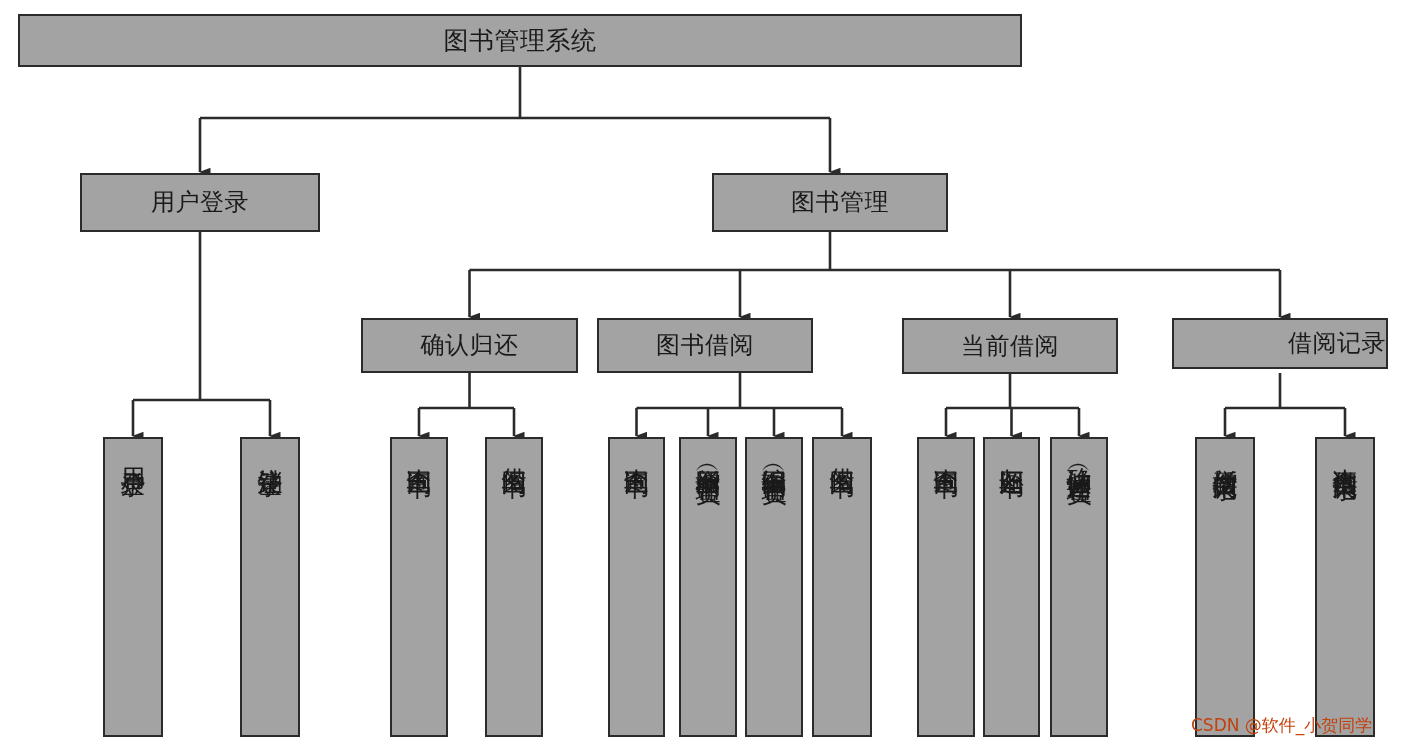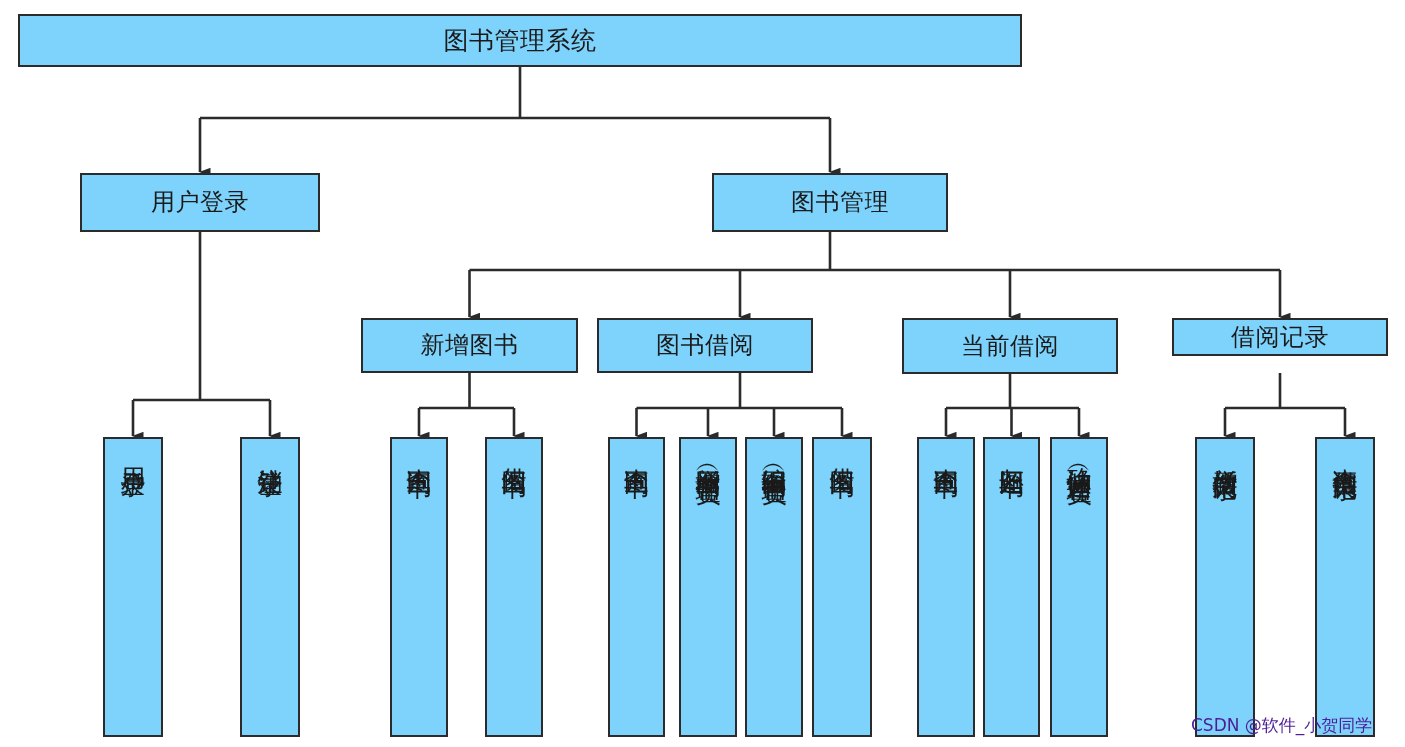--- a/index.html
+++ b/index.html
@@ -24,21 +24,21 @@
     position: absolute;
     left: 0;
     top: 0;
     width: 1405px;
     height: 747px;
     pointer-events: none;
   }
   .node {
     position: absolute;
     box-sizing: border-box;
-    background: #7dd3fc;
+    background: #a3a3a3;
     border: 2.5px solid #2b2b2b;
     display: flex;
     align-items: center;
     justify-content: center;
     overflow: hidden;
   }
   .node-label {
     color: #1a1a1a;
     text-align: center;
     line-height: 1.12;
@@ -59,21 +59,21 @@
     line-height: 1.0;
     letter-spacing: 2px;
     white-space: pre-wrap;
     max-height: 282px;
   }
   #watermark {
     position: absolute;
     left: 1191px;
     top: 714px;
     font-size: 17px;
-    color: #4c1d95;
+    color: #c2410c;
     white-space: nowrap;
     font-family: "DejaVu Sans", "Liberation Sans", sans-serif;
   }
 </style>
 </head>
 <body>
 
 <div id="diagram-root">
 
   <svg class="connectors" id="connector-layer" viewBox="0 0 1405 747" xmlns="http://www.w3.org/2000/svg">
@@ -123,29 +123,29 @@
       <div class="node root" style="left: 18px; top: 14px; width: 1004px; height: 53px;">
         <span class="node-label">图书管理系统</span>
       </div>
       <div class="node lvl1" style="left: 80px; top: 173px; width: 240px; height: 59px;">
         <span class="node-label">用户登录</span>
       </div>
       <div class="node lvl1" style="left: 712px; top: 173px; width: 236px; height: 59px; padding-left: 20px;">
         <span class="node-label">图书管理</span>
       </div>
       <div class="node lvl2" style="left: 361px; top: 318px; width: 217px; height: 55px;">
-        <span class="node-label">新增图书</span>
+        <span class="node-label">确认归还</span>
       </div>
       <div class="node lvl2" style="left: 597px; top: 318px; width: 216px; height: 55px;">
         <span class="node-label">图书借阅</span>
       </div>
       <div class="node lvl2" style="left: 902px; top: 318px; width: 216px; height: 56px;">
         <span class="node-label">当前借阅</span>
       </div>
-      <div class="node lvl2" style="left: 1172px; top: 318px; width: 216px; height: 38px;">
+      <div class="node lvl2" style="left: 1172px; top: 318px; width: 216px; height: 51px; justify-content: flex-end;">
         <span class="node-label">借阅记录</span>
       </div>
       <div class="node leaf" style="left: 103px; top: 437px; width: 60px; height: 300px;">
         <span class="node-label">用户登录</span>
       </div>
       <div class="node leaf" style="left: 240px; top: 437px; width: 60px; height: 300px;">
         <span class="node-label">注销登录</span>
       </div>
       <div class="node leaf" style="left: 390px; top: 437px; width: 58px; height: 300px;">
         <span class="node-label">查询图书</span>

